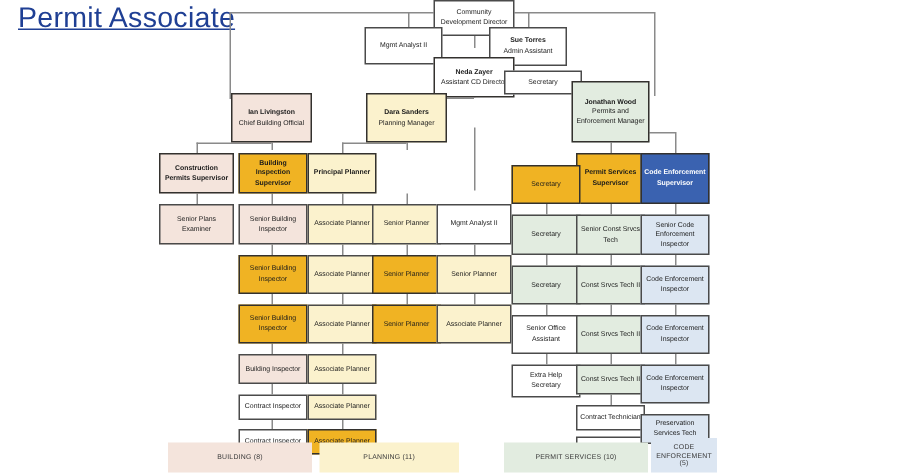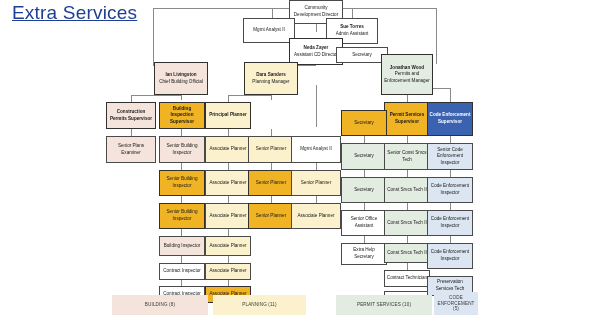--- a/index.html
+++ b/index.html
@@ -72,21 +72,21 @@
   .lg-bldg{background:#f4e4dc;}
   .lg-plan{background:#fbf2cd;}
   .lg-perm{background:#e2ece0;}
   .lg-code{background:#dce6f2;}
 </style>
 </head>
 <body>
 
 <div id="chart">
 
-  <div class="title">Extra Services</div>
+  <div class="title">Permit Associate</div>
 
   <div class="ln lnv" style="left:316px;top:24px;height:8px;"></div>
 
   <div class="ln lnh" style="left:153px;top:8px;width:283px;"></div>
   <div class="ln lnv" style="left:153px;top:8px;height:58px;"></div>
   <div class="ln lnv" style="left:436px;top:8px;height:56px;"></div>
   <div class="ln lnv" style="left:272px;top:8px;height:10px;"></div>
   <div class="ln lnv" style="left:352px;top:8px;height:10px;"></div>
 
   <div class="ln lnv" style="left:316px;top:57px;height:8px;"></div>

